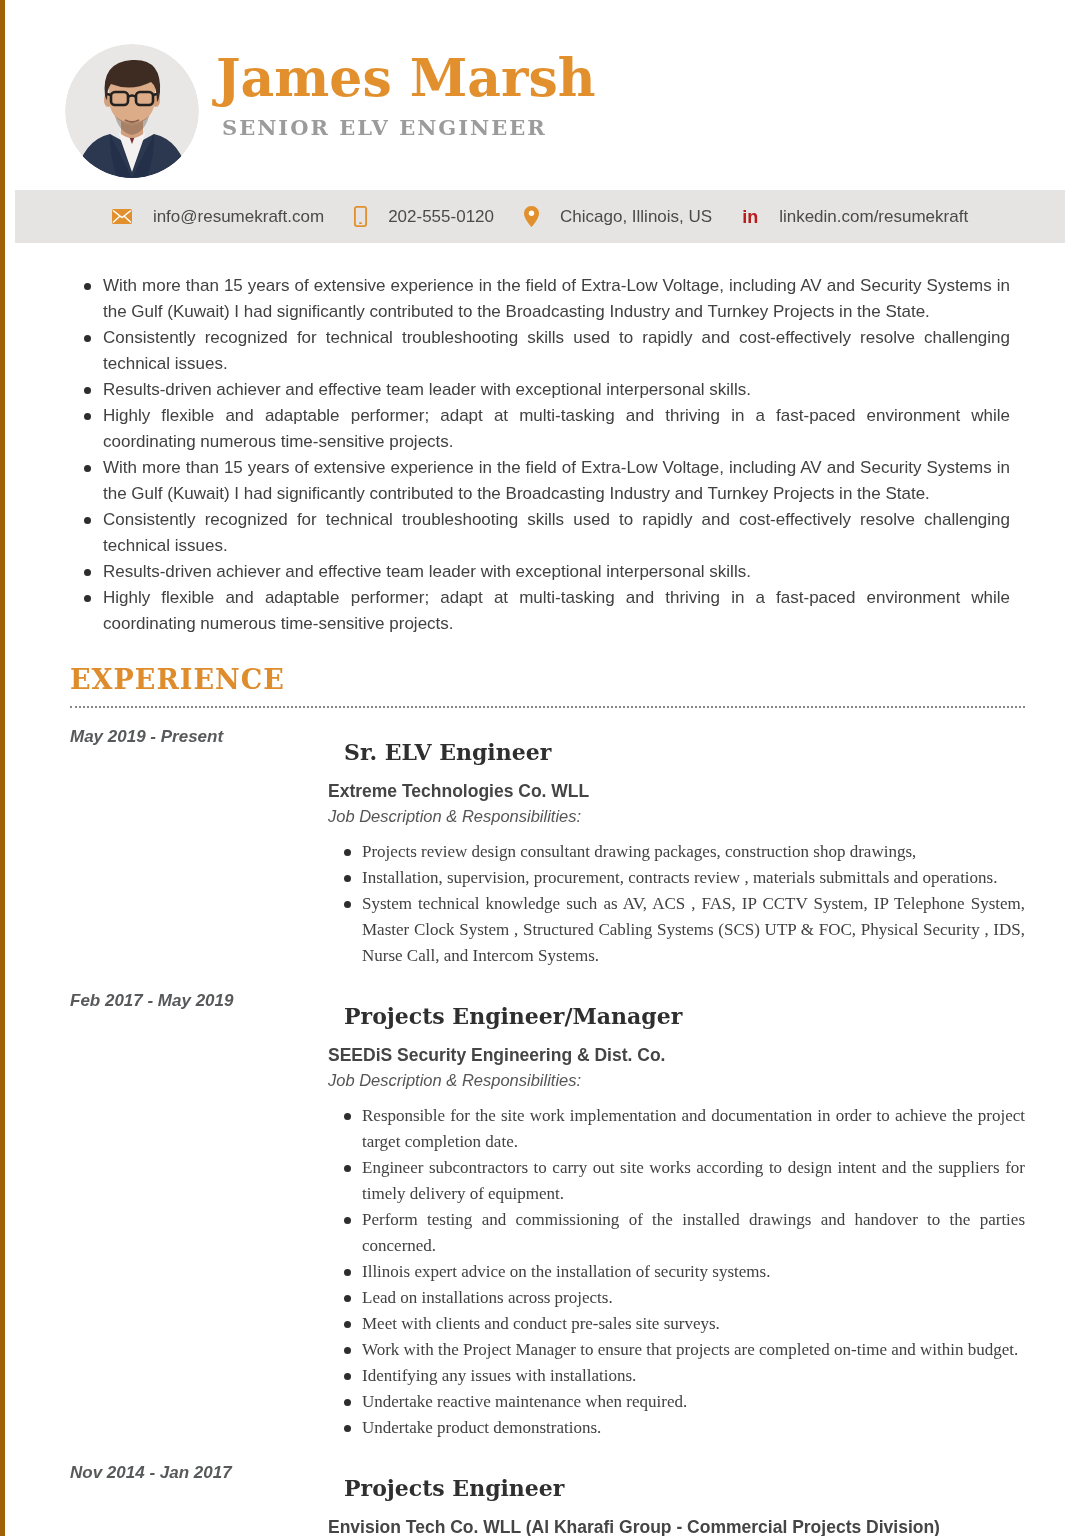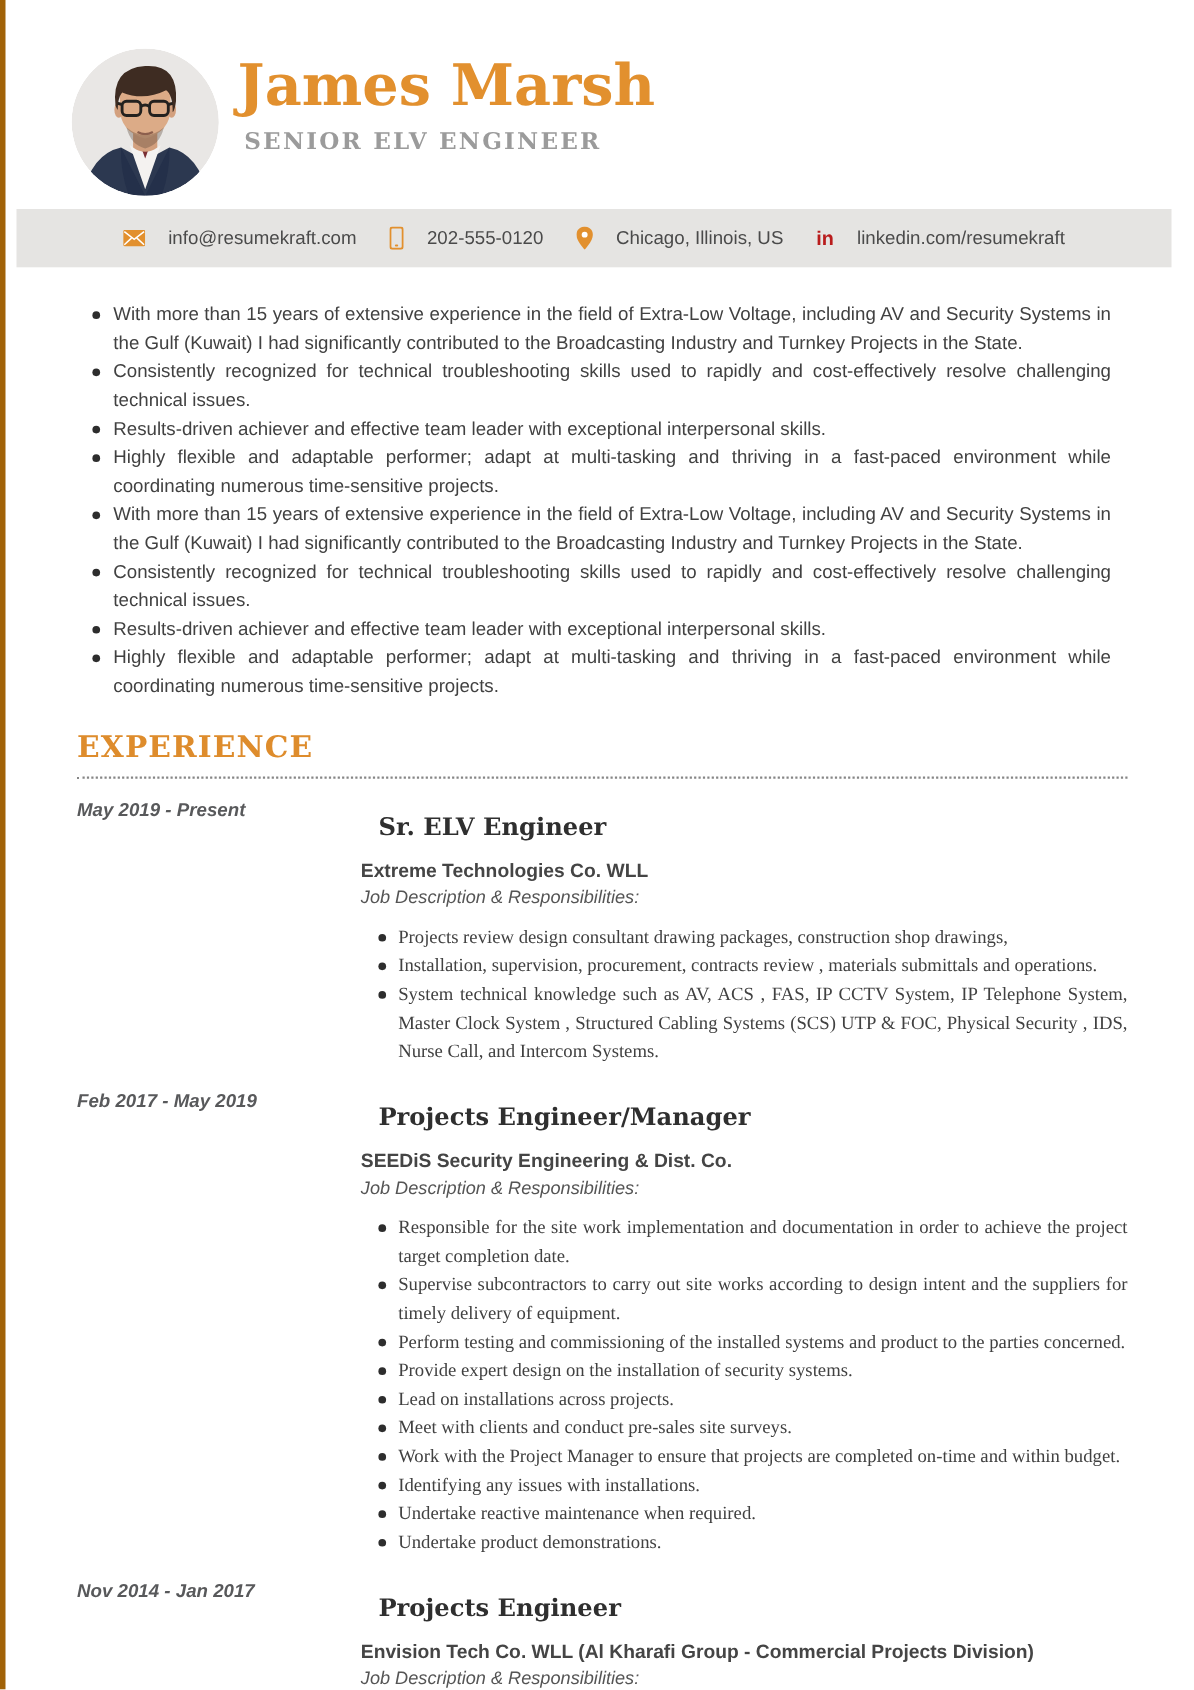--- a/index.html
+++ b/index.html
@@ -252,23 +252,23 @@
       </div>
 
       <div class="job">
         <div class="job-dates">Feb 2017 - May 2019</div>
         <div class="job-main">
           <h3 class="job-title">Projects Engineer/Manager</h3>
           <div class="job-company">SEEDiS Security Engineering &amp; Dist. Co.</div>
           <div class="job-desc">Job Description &amp; Responsibilities:</div>
           <ul class="bullets">
               <li>Responsible for the site work implementation and documentation in order to achieve the project target completion date.</li>
-              <li>Supervise subcontractors to carry out site works according to design intent and the suppliers for timely delivery of equipment.</li>
-              <li>Perform testing and commissioning of the installed systems and product to the parties concerned.</li>
-              <li>Provide expert design on the installation of security systems.</li>
+              <li>Engineer subcontractors to carry out site works according to design intent and the suppliers for timely delivery of equipment.</li>
+              <li>Perform testing and commissioning of the installed drawings and handover to the parties concerned.</li>
+              <li>Illinois expert advice on the installation of security systems.</li>
               <li>Lead on installations across projects.</li>
               <li>Meet with clients and conduct pre-sales site surveys.</li>
               <li>Work with the Project Manager to ensure that projects are completed on-time and within budget.</li>
               <li>Identifying any issues with installations.</li>
               <li>Undertake reactive maintenance when required.</li>
               <li>Undertake product demonstrations.</li>
             </ul>
         </div>
       </div>
 

